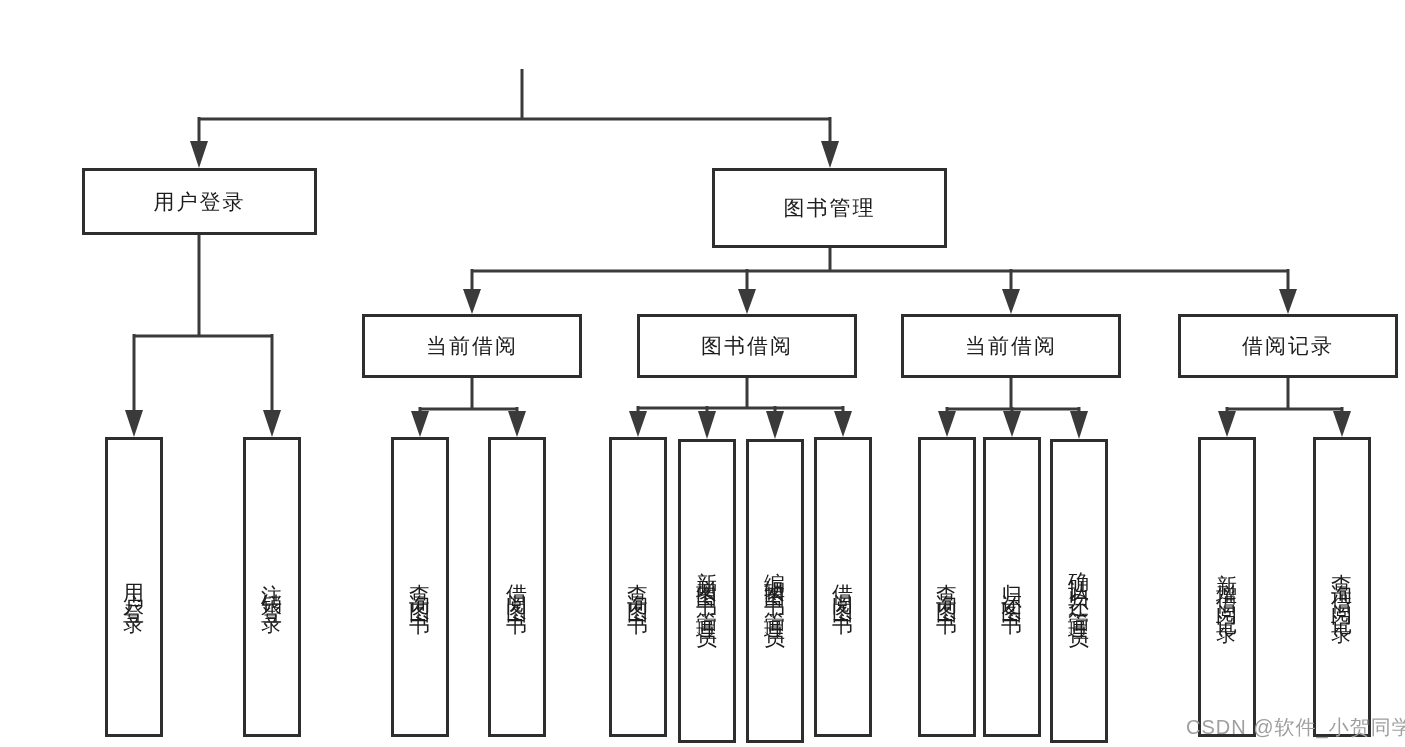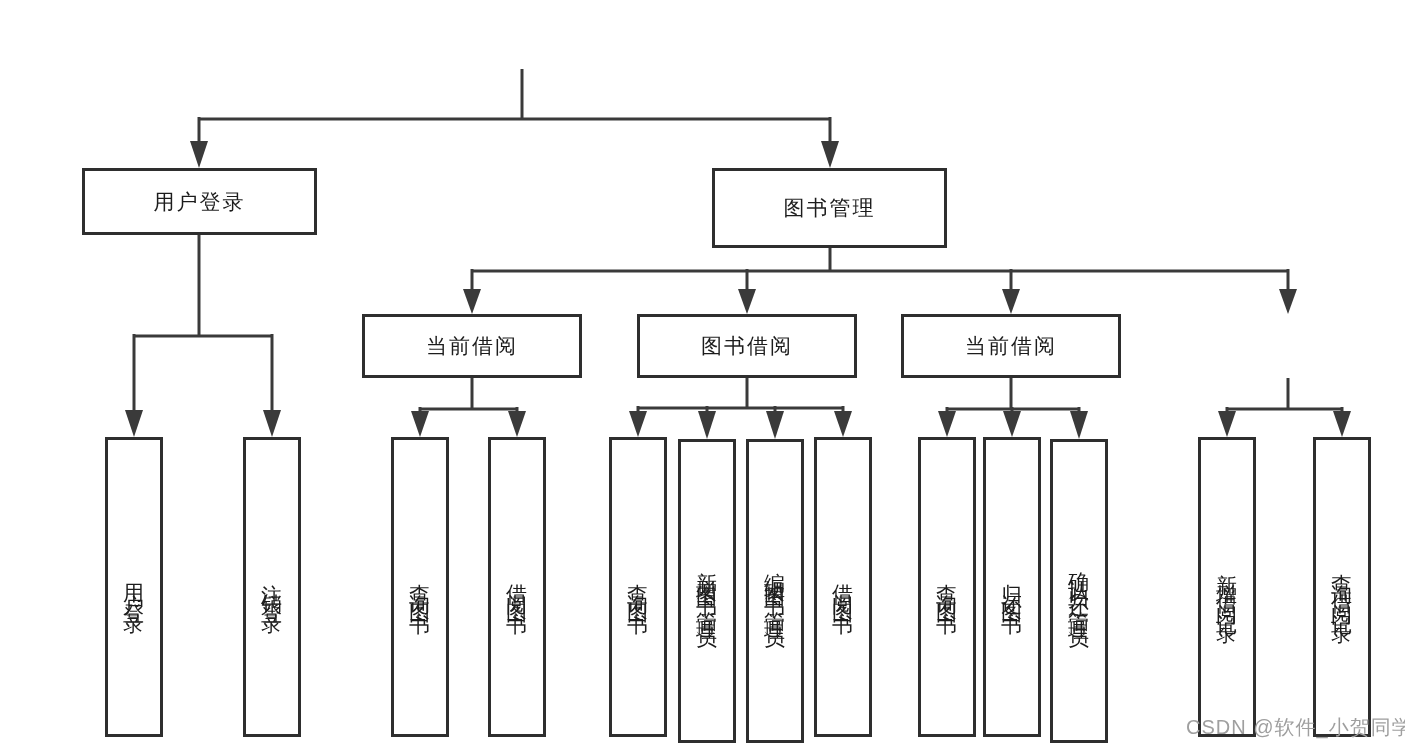--- a/index.html
+++ b/index.html
@@ -148,20 +148,23 @@
 
   <div class="node hnode" style="left:362px; top:314px; width:220px; height:64px;">
     <span>当前借阅</span>
   </div>
   <div class="node hnode" style="left:637px; top:314px; width:220px; height:64px;font-family:Liberation Serif, serif;">
     <span>图书借阅</span>
   </div>
   <div class="node hnode" style="left:901px; top:314px; width:220px; height:64px;font-family:Liberation Serif, serif;">
     <span>当前借阅</span>
   </div>
+  <div class="node hnode" style="left:1178px; top:314px; width:220px; height:64px;">
+    <span>借阅记录</span>
+  </div>
 
   <div class="node vnode" style="left:105px; top:437px; width:58px; height:300px;">
     <span>用户登录</span>
   </div>
   <div class="node vnode" style="left:243px; top:437px; width:58px; height:300px;">
     <span>注销登录</span>
   </div>
 
   <div class="node vnode" style="left:391px; top:437px; width:58px; height:300px;">
     <span>查询图书</span>

